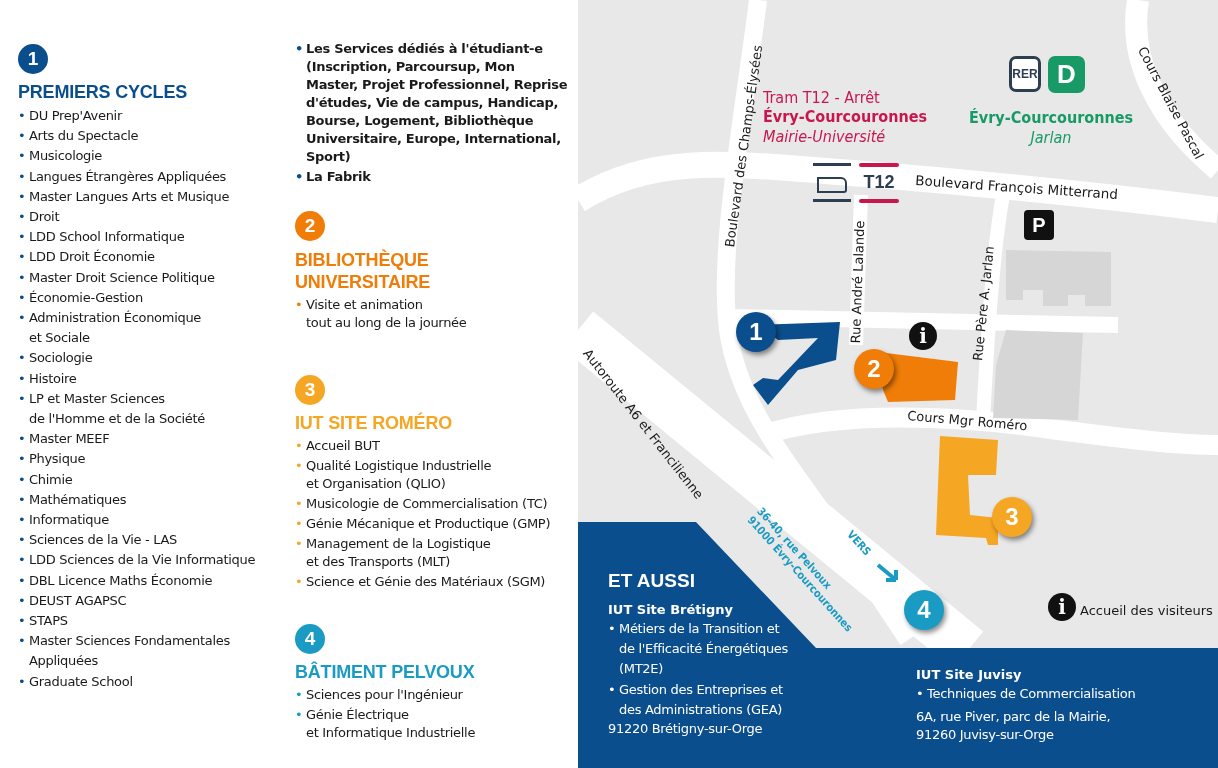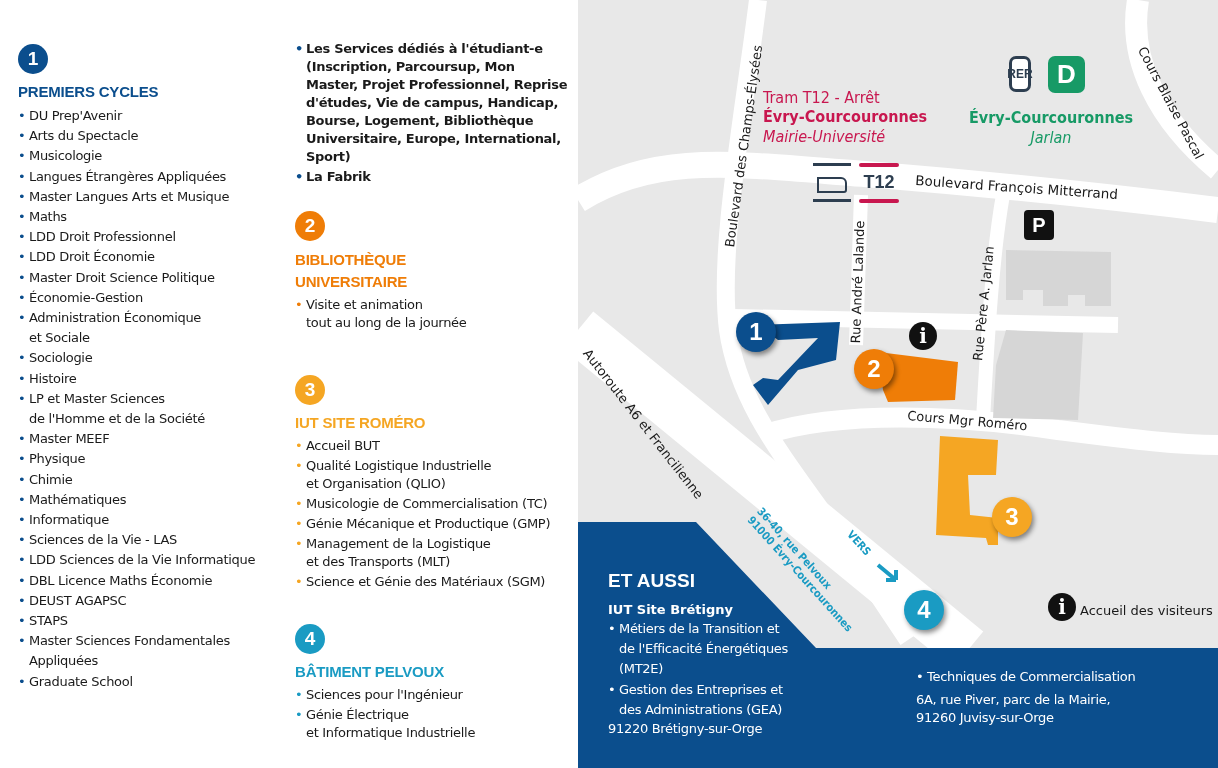--- a/index.html
+++ b/index.html
@@ -1,19 +1,19 @@
 <!DOCTYPE html>
 <html><head>
 <meta charset="utf-8">
 <style>
   html,body{margin:0;padding:0;}
   body{width:1218px;height:768px;position:relative;overflow:hidden;background:#fff;font-family:"DejaVu Sans Condensed","DejaVu Sans",sans-serif;color:#1a1a1a;}
   .col{position:absolute;top:0;}
   .num{width:30px;height:30px;border-radius:50%;color:#fff;font-weight:bold;font-size:19px;display:flex;align-items:center;justify-content:center;font-family:"Liberation Sans",sans-serif;}
-  .h{font-family:"Liberation Sans",sans-serif;font-weight:bold;font-size:15px;letter-spacing:-0.2px;line-height:22px;margin:2px 0 3px 0;}
+  .h{font-family:"Liberation Sans",sans-serif;font-weight:bold;font-size:18px;letter-spacing:-0.2px;line-height:22px;margin:2px 0 3px 0;}
   ul{list-style:none;margin:0;padding:0;}
   li{font-size:13px;line-height:20.2px;position:relative;padding-left:11px;font-family:"DejaVu Sans",sans-serif;transform-origin:left;letter-spacing:-0.3px;}
   li .b{position:absolute;left:0;top:0;}
   .tight li{line-height:18px;margin-bottom:2px;}
   .blue{color:#0b4e8d;} .orange{color:#ef7d07;} .yellow{color:#f5a623;} .cyan{color:#1a9bc3;}
   .map{position:absolute;left:578px;top:0;width:640px;height:768px;background:#e8e8e8;overflow:hidden;}
   .maplbl{position:absolute;font-size:13px;white-space:nowrap;font-family:"DejaVu Sans",sans-serif;color:#1a1a1a;transform-origin:left top;}
   .pin{position:absolute;width:40px;height:40px;border-radius:50%;color:#fff;font-weight:bold;font-size:24px;display:flex;align-items:center;justify-content:center;box-shadow:2px 3px 5px rgba(0,0,0,0.45);font-family:"Liberation Sans",sans-serif;}
   .info{position:absolute;width:28px;height:28px;border-radius:50%;background:#111;color:#fff;font-weight:bold;font-size:20px;display:flex;align-items:center;justify-content:center;font-family:"DejaVu Serif",serif;}
   .bottom{position:absolute;color:#fff;font-family:"DejaVu Sans",sans-serif;}
@@ -24,22 +24,22 @@
 
 <div class="col" style="left:18px;top:44px;width:270px;">
   <div class="num" style="background:#0b4e8d;">1</div>
   <div class="h blue" style="margin-top:7px;">PREMIERS CYCLES</div>
   <ul id="list-s1">
       <li><span class="b" style="color: rgb(11, 78, 141);">•</span><span style="white-space: pre-line;">DU Prep'Avenir</span></li>
       <li><span class="b" style="color: rgb(11, 78, 141);">•</span><span style="white-space: pre-line;">Arts du Spectacle</span></li>
       <li><span class="b" style="color: rgb(11, 78, 141);">•</span><span style="white-space: pre-line;">Musicologie</span></li>
       <li><span class="b" style="color: rgb(11, 78, 141);">•</span><span style="white-space: pre-line;">Langues Étrangères Appliquées</span></li>
       <li><span class="b" style="color: rgb(11, 78, 141);">•</span><span style="white-space: pre-line;">Master Langues Arts et Musique</span></li>
-      <li><span class="b" style="color: rgb(11, 78, 141);">•</span><span style="white-space: pre-line;">Maths</span></li>
-      <li><span class="b" style="color: rgb(11, 78, 141);">•</span><span style="white-space: pre-line;">LDD Droit Professionnel</span></li>
+      <li><span class="b" style="color: rgb(11, 78, 141);">•</span><span style="white-space: pre-line;">Droit</span></li>
+      <li><span class="b" style="color: rgb(11, 78, 141);">•</span><span style="white-space: pre-line;">LDD School Informatique</span></li>
       <li><span class="b" style="color: rgb(11, 78, 141);">•</span><span style="white-space: pre-line;">LDD Droit Économie</span></li>
       <li><span class="b" style="color: rgb(11, 78, 141);">•</span><span style="white-space: pre-line;">Master Droit Science Politique</span></li>
       <li><span class="b" style="color: rgb(11, 78, 141);">•</span><span style="white-space: pre-line;">Économie-Gestion</span></li>
       <li><span class="b" style="color: rgb(11, 78, 141);">•</span><span style="white-space: pre-line;">Administration Économique
 et Sociale</span></li>
       <li><span class="b" style="color: rgb(11, 78, 141);">•</span><span style="white-space: pre-line;">Sociologie</span></li>
       <li><span class="b" style="color: rgb(11, 78, 141);">•</span><span style="white-space: pre-line;">Histoire</span></li>
       <li><span class="b" style="color: rgb(11, 78, 141);">•</span><span style="white-space: pre-line;">LP et Master Sciences
 de l'Homme et de la Société</span></li>
       <li><span class="b" style="color: rgb(11, 78, 141);">•</span><span style="white-space: pre-line;">Master MEEF</span></li>
@@ -155,21 +155,21 @@
     <div style="position:absolute;left:0;top:0;width:38px;height:3px;background:#2d3e50;"></div>
     <div style="position:absolute;left:4px;top:14px;width:30px;height:16px;border:2px solid #2d3e50;border-radius:0 6px 3px 0;box-sizing:border-box;"></div>
     <div style="position:absolute;left:0;top:36px;width:38px;height:3px;background:#2d3e50;"></div>
   </div>
   <div style="position:absolute;left:281px;top:163px;width:40px;height:40px;">
     <div style="position:absolute;left:0;top:0;width:40px;height:4px;background:#c8174f;border-radius:2px;"></div>
     <div style="position:absolute;left:0;top:9px;width:40px;text-align:center;font-weight:bold;font-size:18px;color:#2d3e50;font-family:'Liberation Sans',sans-serif;">T12</div>
     <div style="position:absolute;left:0;top:36px;width:40px;height:4px;background:#c8174f;border-radius:2px;"></div>
   </div>
 
-  <div style="position:absolute;left:431px;top:56px;width:22px;height:36px;border:3px solid #2d3e50;border-radius:7px;box-sizing:border-box;background:#fff;color:#2d3e50;font-weight:bold;font-size:12px;display:flex;align-items:center;justify-content:center;font-family:'Liberation Sans',sans-serif;">RER</div>
+  <div style="position:absolute;left:431px;top:56px;width:32px;height:36px;border:3px solid #2d3e50;border-radius:7px;box-sizing:border-box;background:#fff;color:#2d3e50;font-weight:bold;font-size:12px;display:flex;align-items:center;justify-content:center;font-family:'Liberation Sans',sans-serif;">RER</div>
   <div style="position:absolute;left:470px;top:56px;width:37px;height:37px;border-radius:7px;background:#179a66;color:#fff;font-weight:bold;font-size:26px;display:flex;align-items:center;justify-content:center;font-family:'Liberation Sans',sans-serif;">D</div>
   <div style="position:absolute;left:378px;top:108px;width:190px;text-align:center;color:#179a66;">
     <div style="font-size:16px;font-weight:bold;line-height:20px;">Évry-Courcouronnes</div>
     <div style="font-size:16px;font-style:italic;line-height:19px;">Jarlan</div>
   </div>
 
   <div style="position:absolute;left:446px;top:210px;width:30px;height:30px;border-radius:4px;background:#111;color:#fff;font-weight:bold;font-size:20px;display:flex;align-items:center;justify-content:center;font-family:'Liberation Sans',sans-serif;">P</div>
 
   <div class="info" style="left:331px;top:322px;">i</div>
 
@@ -193,19 +193,20 @@
     <ul id="list-bretigny" style="color:#fff;">
         <li><span class="b" style="color: rgb(255, 255, 255);">•</span><span style="white-space: pre-line;">Métiers de la Transition et
 de l'Efficacité Énergétiques
 (MT2E)</span></li>
         <li><span class="b" style="color: rgb(255, 255, 255);">•</span><span style="white-space: pre-line;">Gestion des Entreprises et
 des Administrations (GEA)</span></li>
       </ul>
     <p>91220 Brétigny-sur-Orge</p>
   </div>
   <div class="bottom" style="left:338px;top:667px;width:280px;">
+    <div style="font-weight:bold;font-size:13px;margin-bottom:2px;">IUT Site Juvisy</div>
     <ul id="list-juvisy" style="color:#fff;">
         <li><span class="b" style="color: rgb(255, 255, 255);">•</span><span style="white-space: pre-line;">Techniques de Commercialisation</span></li>
       </ul>
     <p style="margin-top:4px;">6A, rue Piver, parc de la Mairie,</p>
     <p>91260 Juvisy-sur-Orge</p>
   </div>
 </div>
 
 </body></html>

